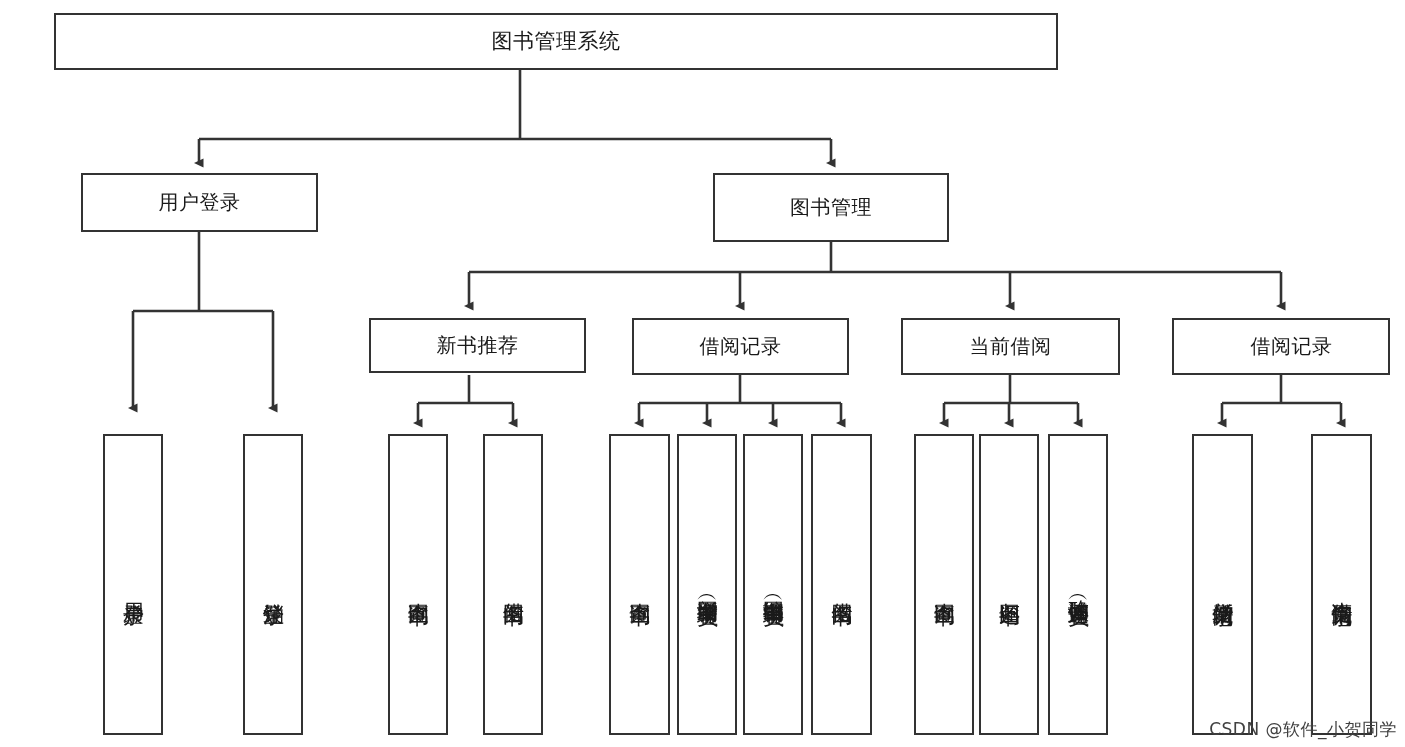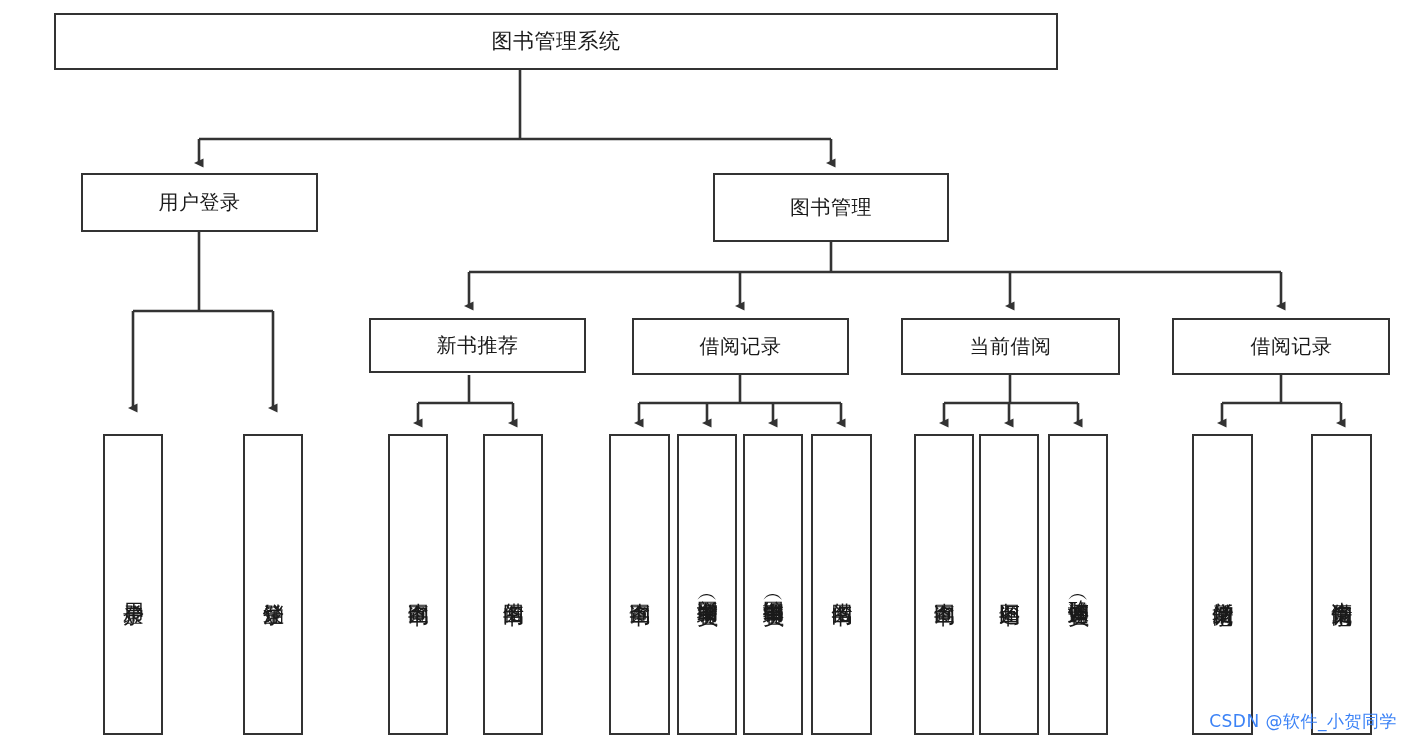--- a/index.html
+++ b/index.html
@@ -60,23 +60,23 @@
   .leaf-inner {
     width: 100%;
     height: 100%;
     display: flex;
     align-items: center;
     justify-content: center;
   }
   .watermark {
     position: absolute;
     right: 8px;
-    bottom: 14px;
+    bottom: 6px;
     font-size: 17px;
-    color: #3b82f6;
+    color: #404040;
     letter-spacing: 0.5px;
     white-space: nowrap;
     pointer-events: none;
   }
 </style>
 </head>
 <body>
 
 <div id="canvas">
 

